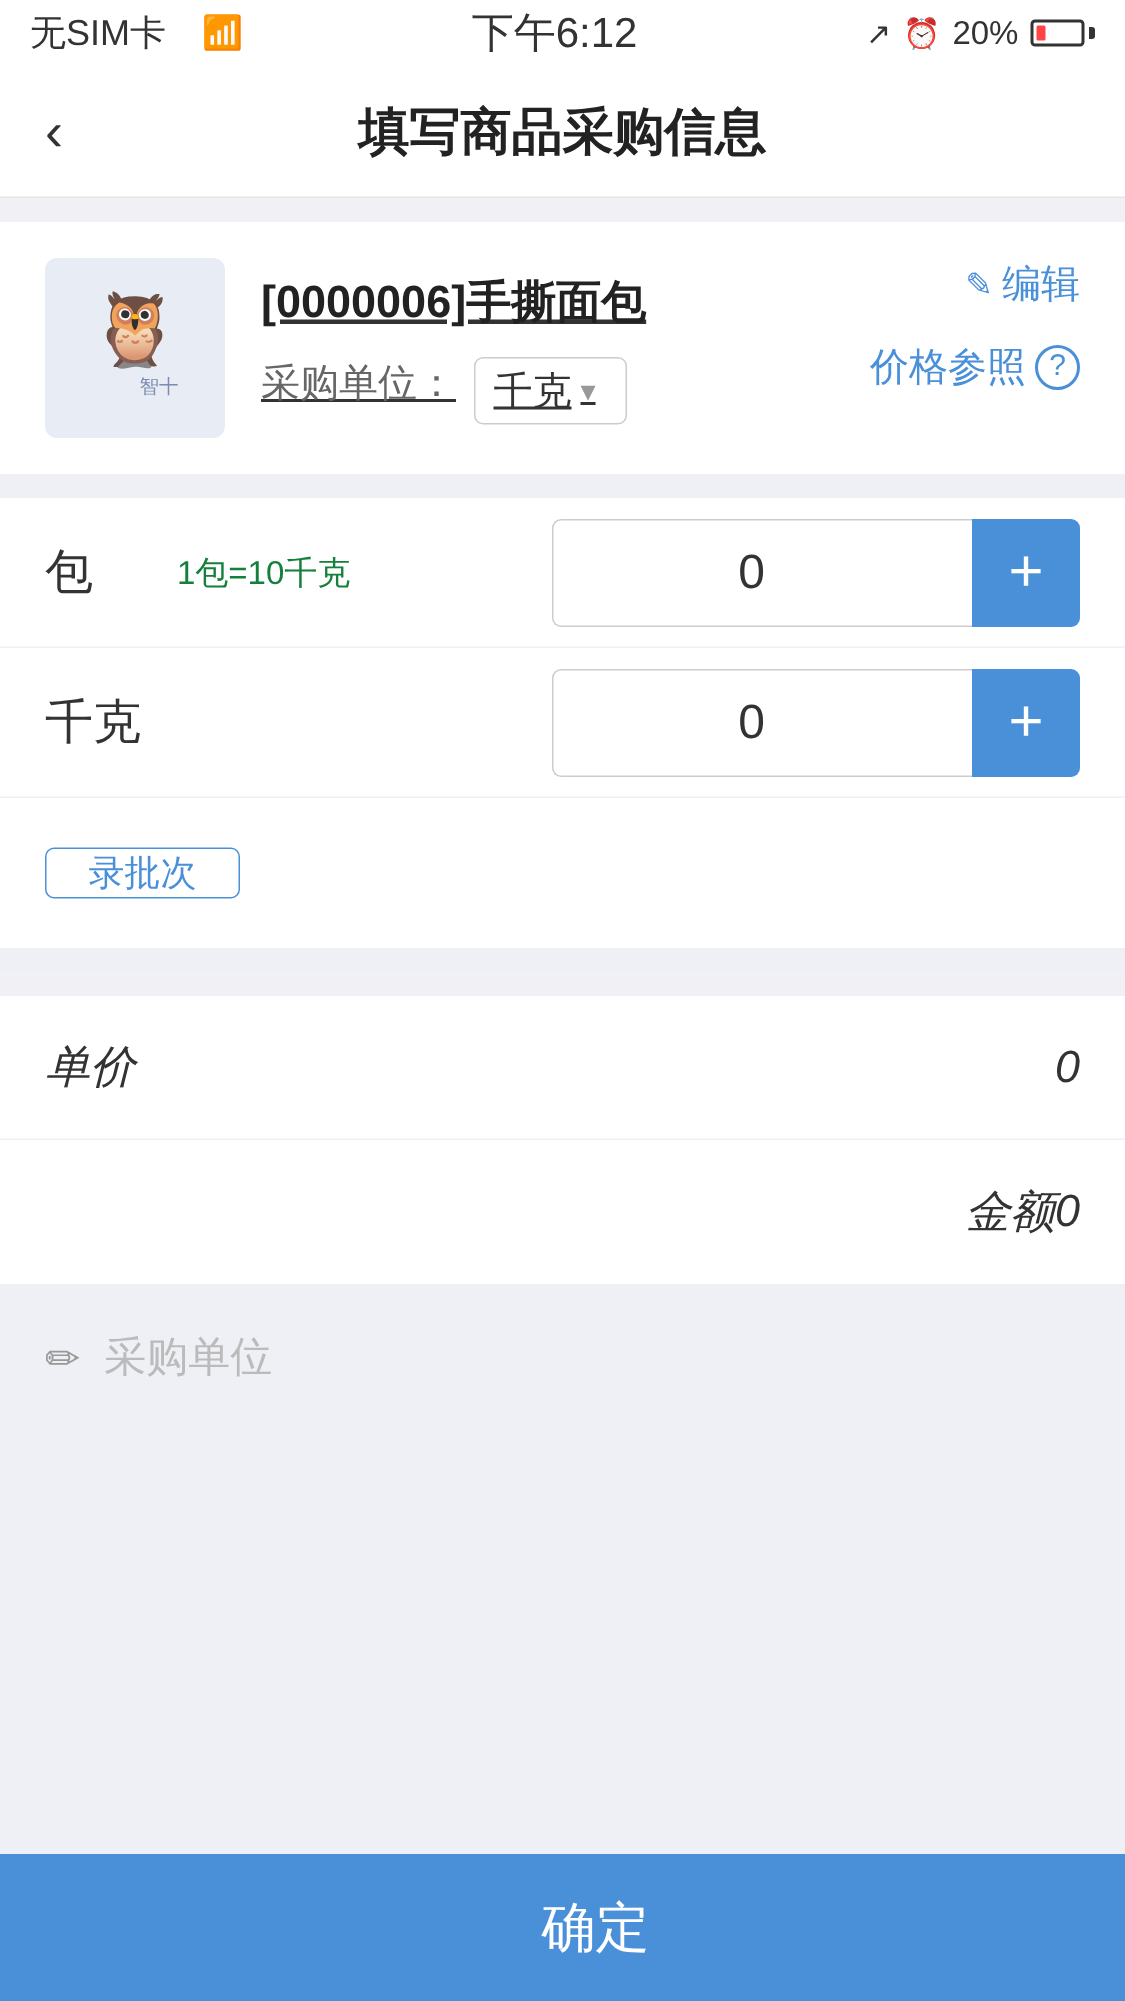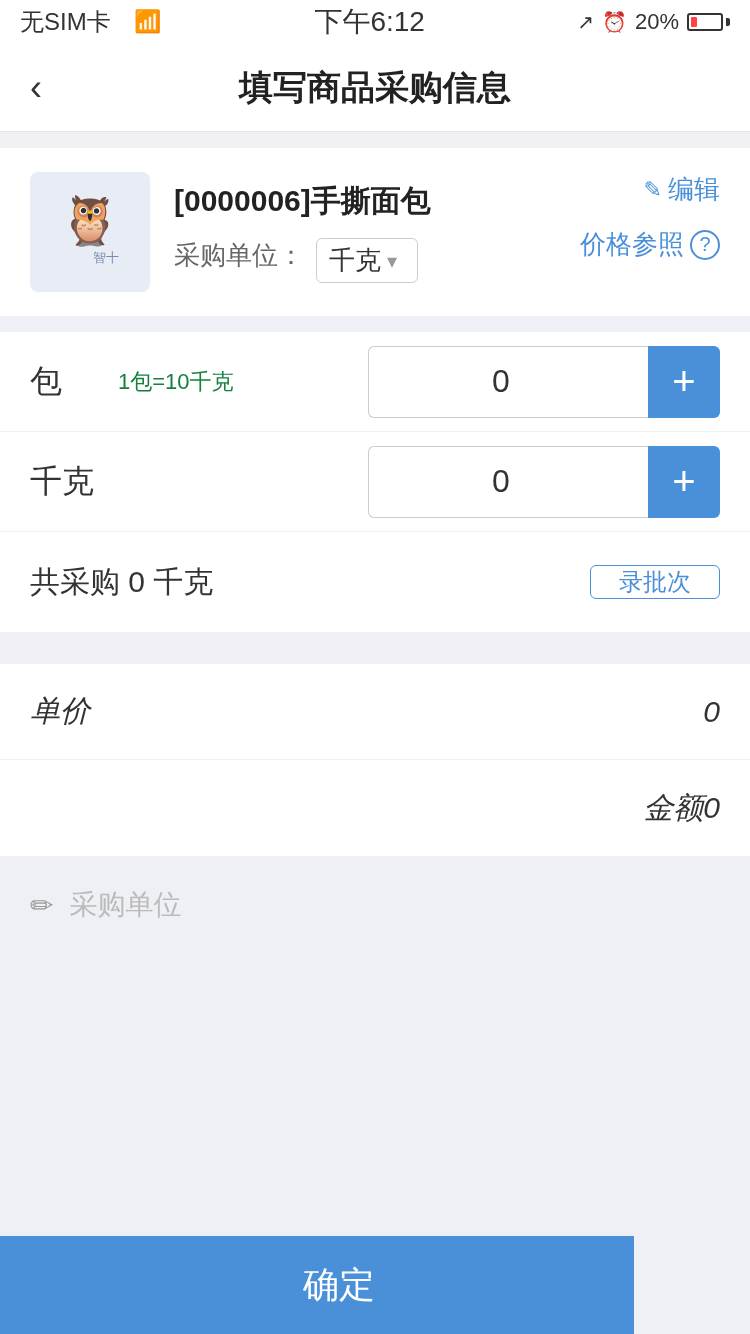--- a/index.html
+++ b/index.html
@@ -90,21 +90,21 @@
       align-items: center;
       justify-content: center;
       color: #7a8db0;
       font-size: 22px;
       flex-shrink: 0;
     }
     .product-image-owl {
       font-size: 48px;
       line-height: 1;
     }
-    .product-info { flex: 1; }
+    .product-info { flex: 1; text-decoration: underline; }
     .product-name {
       font-size: 30px;
       font-weight: 600;
       color: #222;
       margin-bottom: 16px;
     }
     .product-unit-row {
       display: flex;
       align-items: flex-start;
       gap: 12px;
@@ -287,21 +287,21 @@
     .main-content {
       background: #eef0f5;
       min-height: 400px;
     }
 
     
     .confirm-btn-wrapper {
       position: fixed;
       bottom: 0;
       left: 0;
-      width: 634px;
+      width: 750px;
       height: 98px;
       background: #4a90d9;
       display: flex;
       align-items: center;
       justify-content: center;
       cursor: pointer;
       padding-left: 44px;
     }
     .confirm-btn-text {
       font-size: 36px;
@@ -388,21 +388,20 @@
     <div class="input-row">
       <span class="input-label">千克</span>
       <div class="input-field-wrapper" style="margin-left:auto;">
         <input class="input-field" type="number" value="0" style="">
         <button class="plus-btn">+</button>
       </div>
     </div>
   </div>
 
   <div class="summary-row">
-    <span class="summary-text">共采购 0 千克</span>
     <button class="batch-btn">录批次</button>
   </div>
 
   <div class="divider-bar"></div>
 
   <div class="price-section">
     <div class="price-row">
       <span class="price-label">单价</span>
       <span class="price-value">0</span>
     </div>

